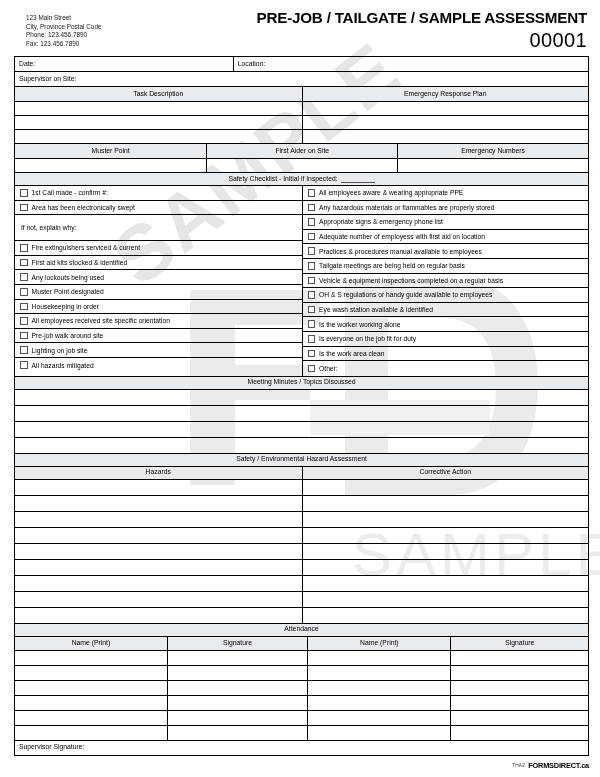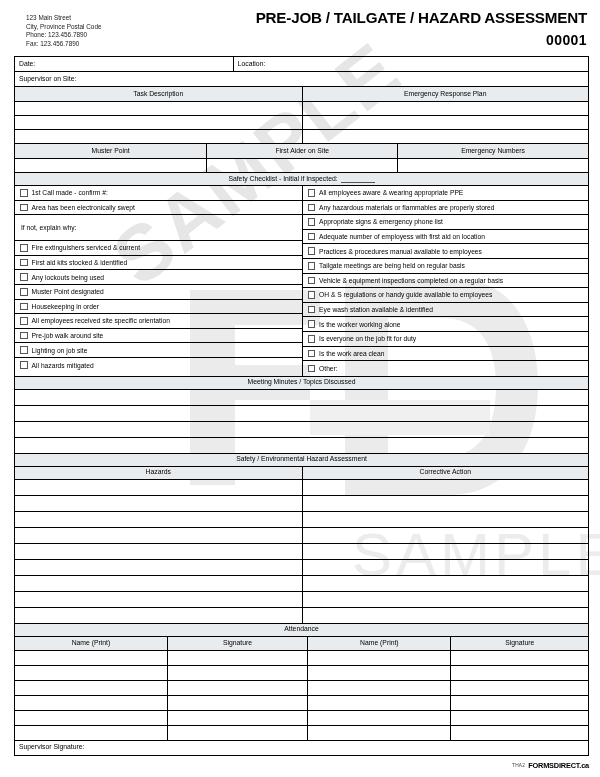--- a/index.html
+++ b/index.html
@@ -90,22 +90,22 @@
     padding-right: 2px;
   }
   .form-title {
     font-size: 15.2px;
     font-weight: bold;
     letter-spacing: -0.2px;
     line-height: 18px;
     white-space: nowrap;
   }
   .form-number {
-    font-size: 14px;
-    font-weight: bold;
+    font-size: 20px;
+    font-weight: normal;
     letter-spacing: 0.4px;
     margin-top: 5px;
     line-height: 16px;
   }
 
   
   .sheet {
     position: relative;
     z-index: 2;
     margin: 0 11px 0 14px;
@@ -219,21 +219,21 @@
   </div>
 
   <div class="header">
     <div class="addr">
       <div>123 Main Street</div>
       <div>City, Province Postal Code</div>
       <div>Phone: 123.456.7890</div>
       <div>Fax: 123.456.7890</div>
     </div>
     <div class="title-wrap">
-      <div class="form-title">PRE-JOB / TAILGATE / HAZARD ASSESSMENT</div>
+      <div class="form-title">PRE-JOB / TAILGATE / SAMPLE ASSESSMENT</div>
       <div class="form-number">00001</div>
     </div>
   </div>
 
   <div class="sheet">
 
     <div class="row grp">
       <div class="cell h14" style="width:38%;">
         <span class="lbl">Date:</span>
       </div>

